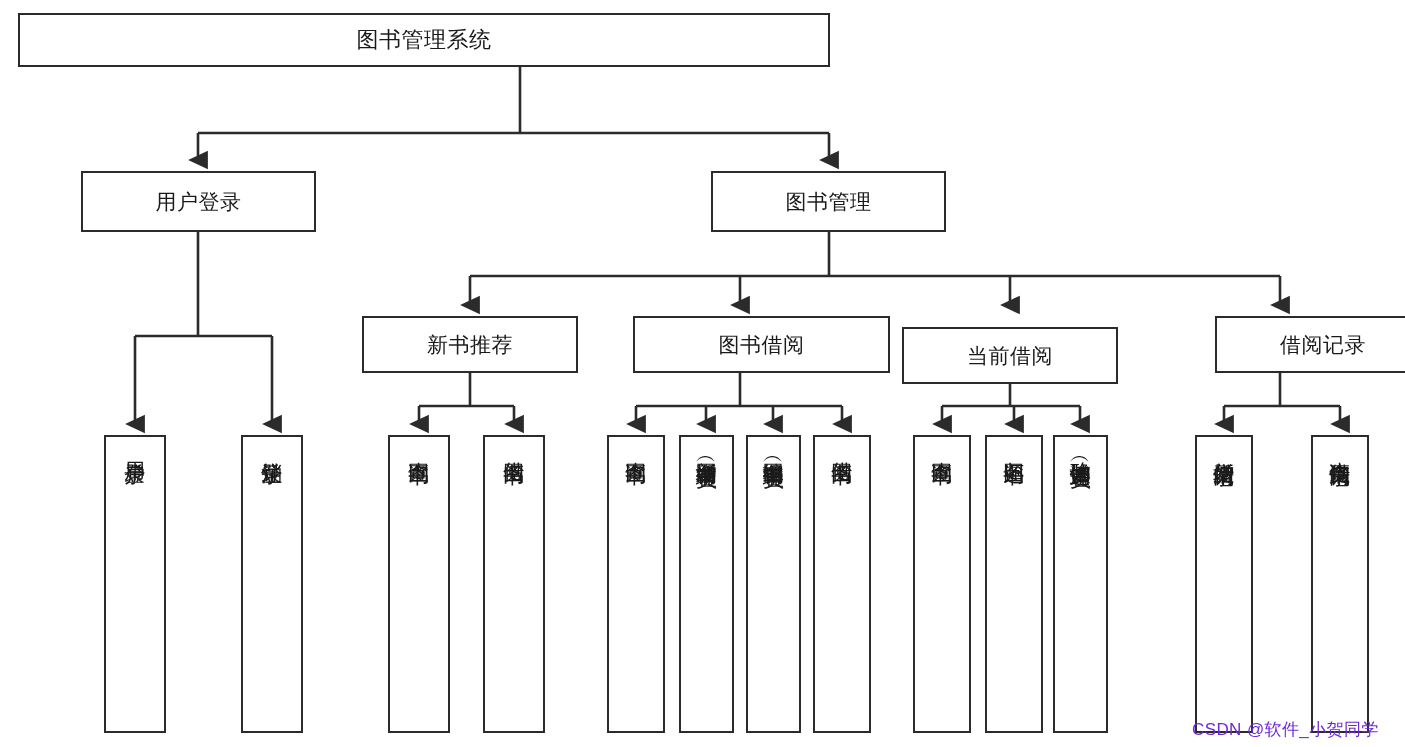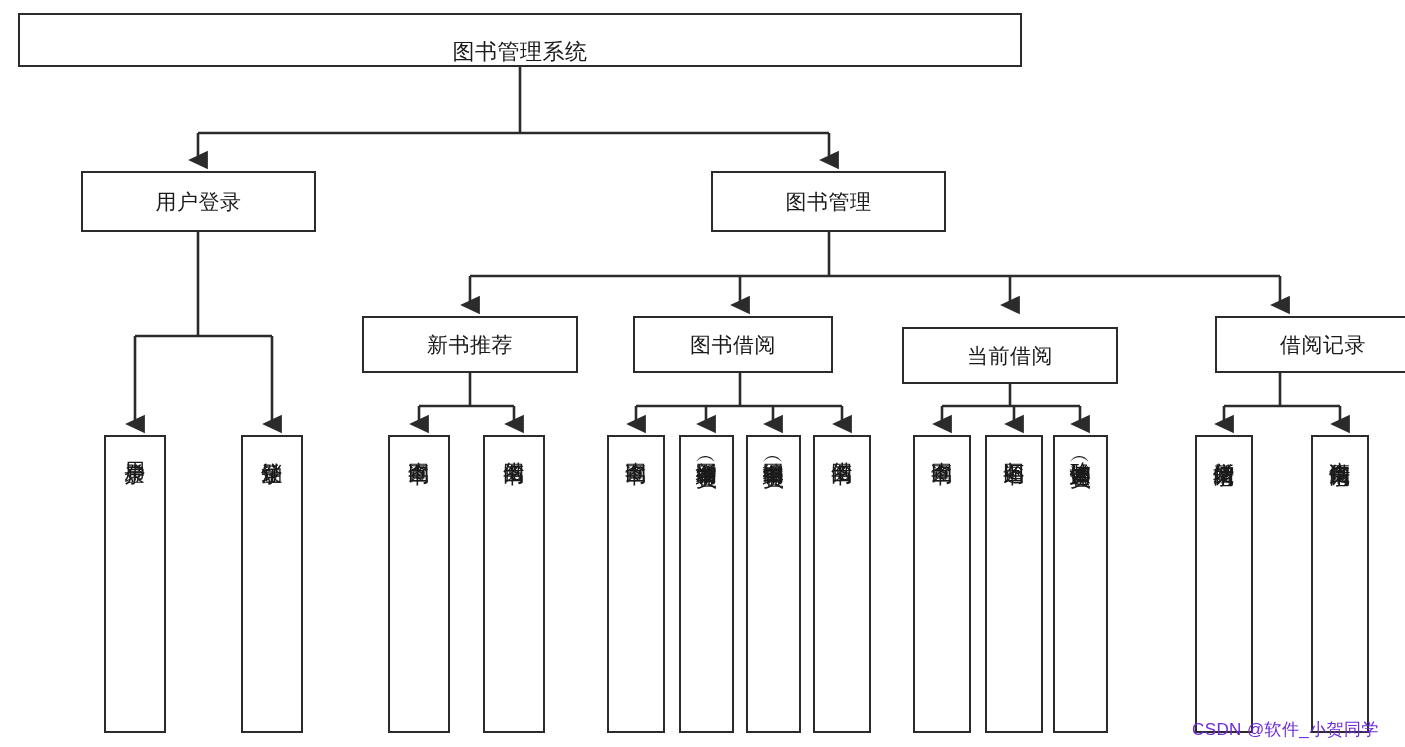--- a/index.html
+++ b/index.html
@@ -119,35 +119,35 @@
       <line x1="1014" y1="406" x2="1014" y2="424" marker-end="url(#arrowhead)"></line>
       <line x1="1080" y1="406" x2="1080" y2="424" marker-end="url(#arrowhead)"></line>
 
       <line x1="1280" y1="373" x2="1280" y2="406"></line>
       <line x1="1224" y1="406" x2="1340" y2="406"></line>
       <line x1="1224" y1="406" x2="1224" y2="424" marker-end="url(#arrowhead)"></line>
       <line x1="1340" y1="406" x2="1340" y2="424" marker-end="url(#arrowhead)"></line>
     </g>
   </svg>
 
-  <div class="node-box root" style="left:18px; top:13px; width:1004px; height:54px;align-items:flex-end;">
+  <div class="node-box root" style="left:18px; top:13px; width:812px; height:54px;">
     <span class="node-label-h">图书管理系统</span>
   </div>
 
   <div class="node-box" style="left:81px; top:171px; width:235px; height:61px;">
     <span class="node-label-h">用户登录</span>
   </div>
   <div class="node-box" style="left:362px; top:316px; width:216px; height:57px;">
     <span class="node-label-h">新书推荐</span>
   </div>
 
   <div class="node-box" style="left:711px; top:171px; width:235px; height:61px;">
     <span class="node-label-h">图书管理</span>
   </div>
-  <div class="node-box" style="left:633px; top:316px; width:200px; height:57px;">
+  <div class="node-box" style="left:633px; top:316px; width:257px; height:57px;">
     <span class="node-label-h">图书借阅</span>
   </div>
   <div class="node-box" style="left:902px; top:327px; width:216px; height:57px;">
     <span class="node-label-h">当前借阅</span>
   </div>
   <div class="node-box" style="left:1172px; top:316px; width:216px; height:57px;margin-left:43px;">
     <span class="node-label-h">借阅记录</span>
   </div>
 
   <div class="node-box leaf" style="left:104px; top:435px; width:62px; height:298px;">

